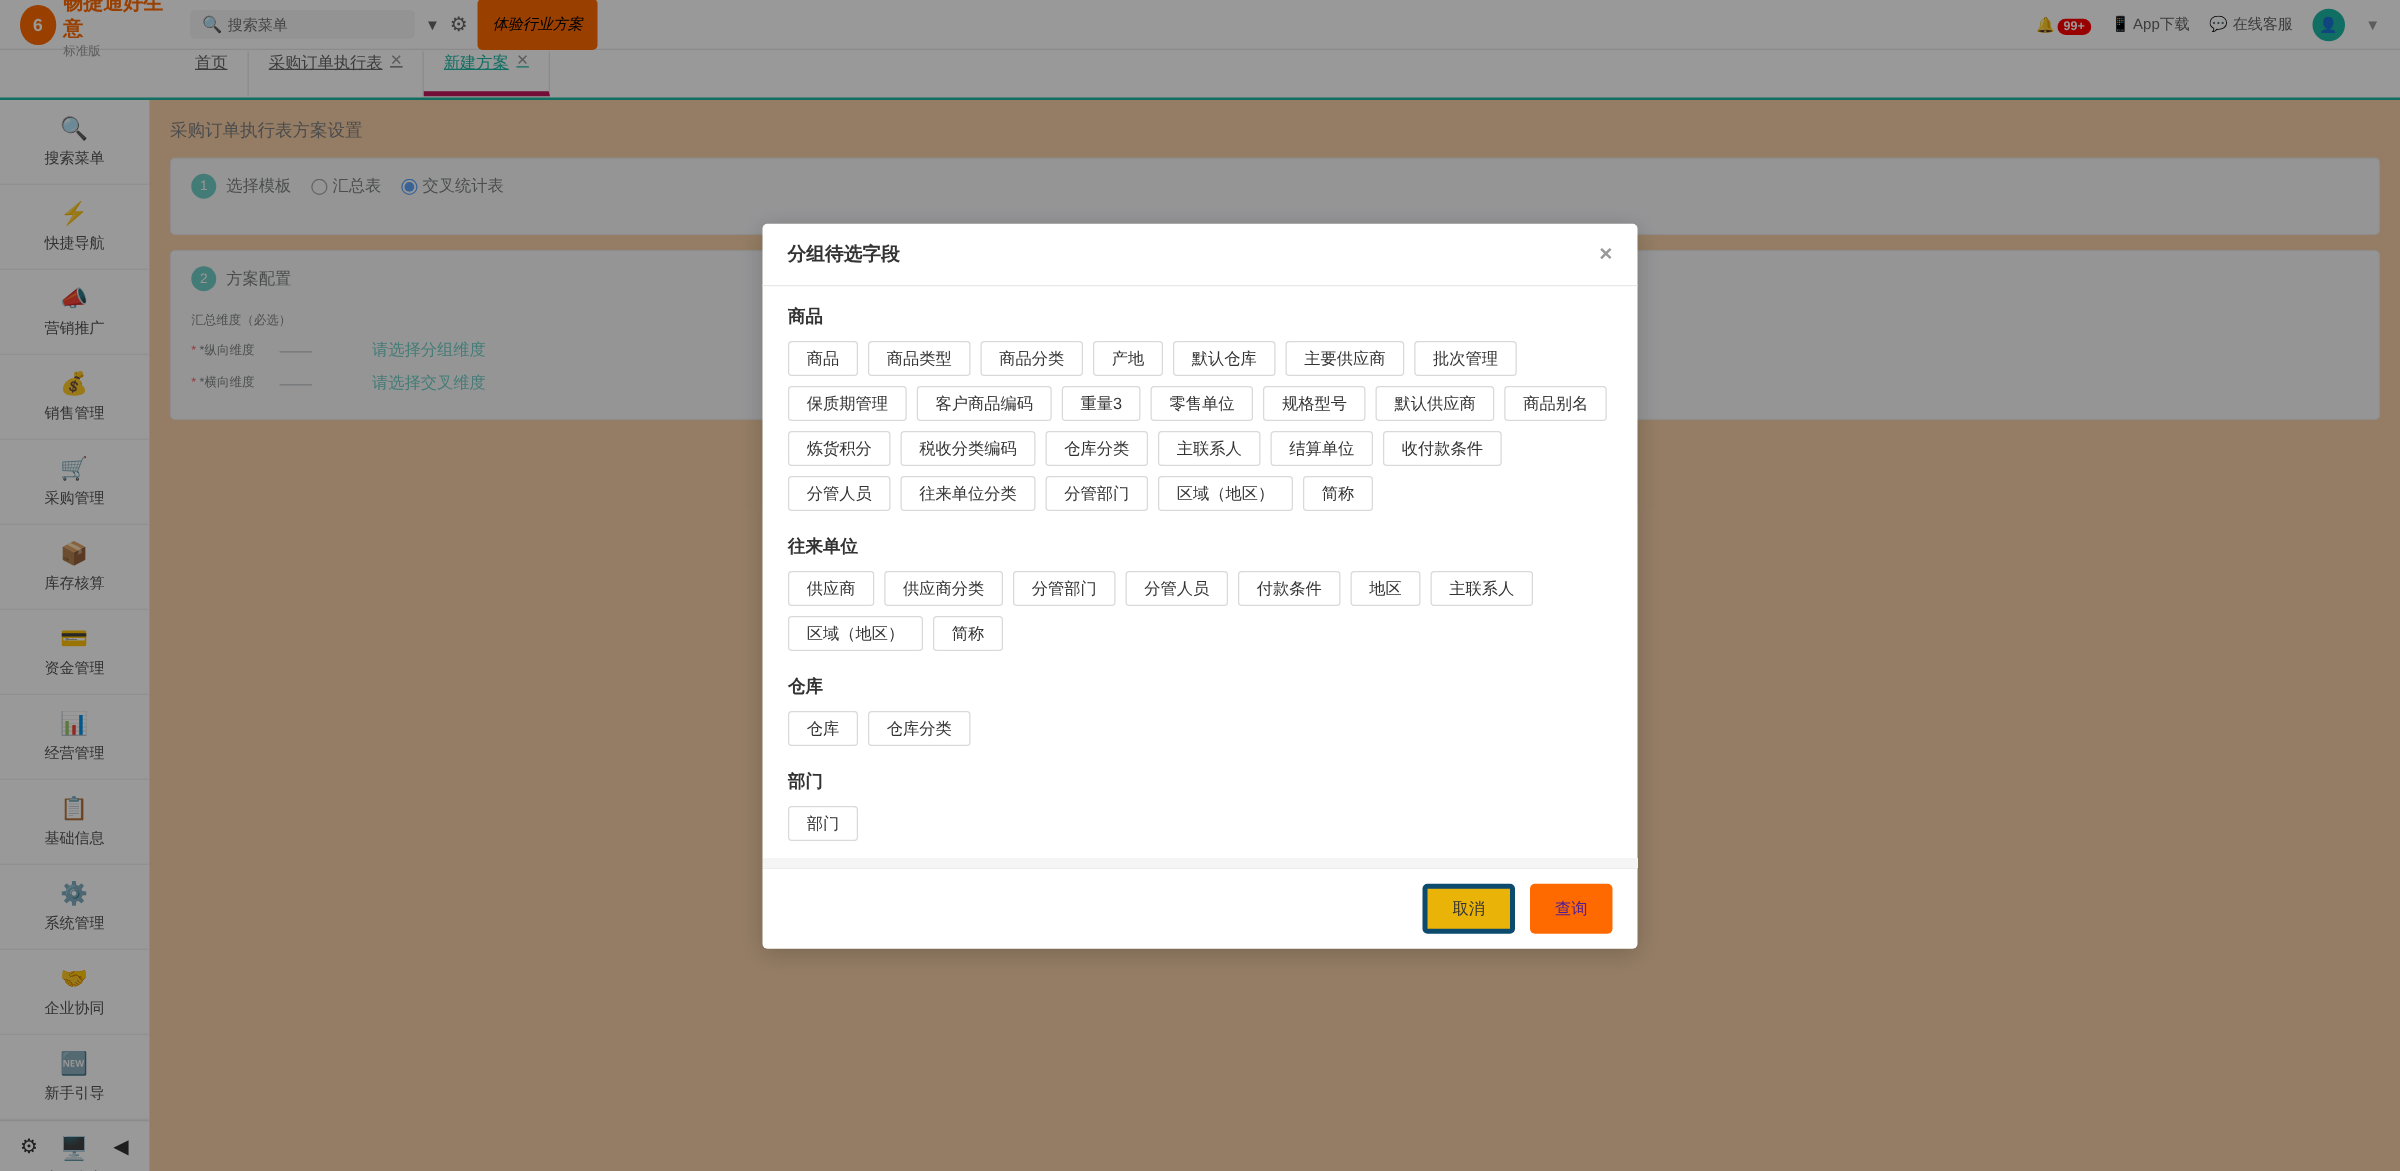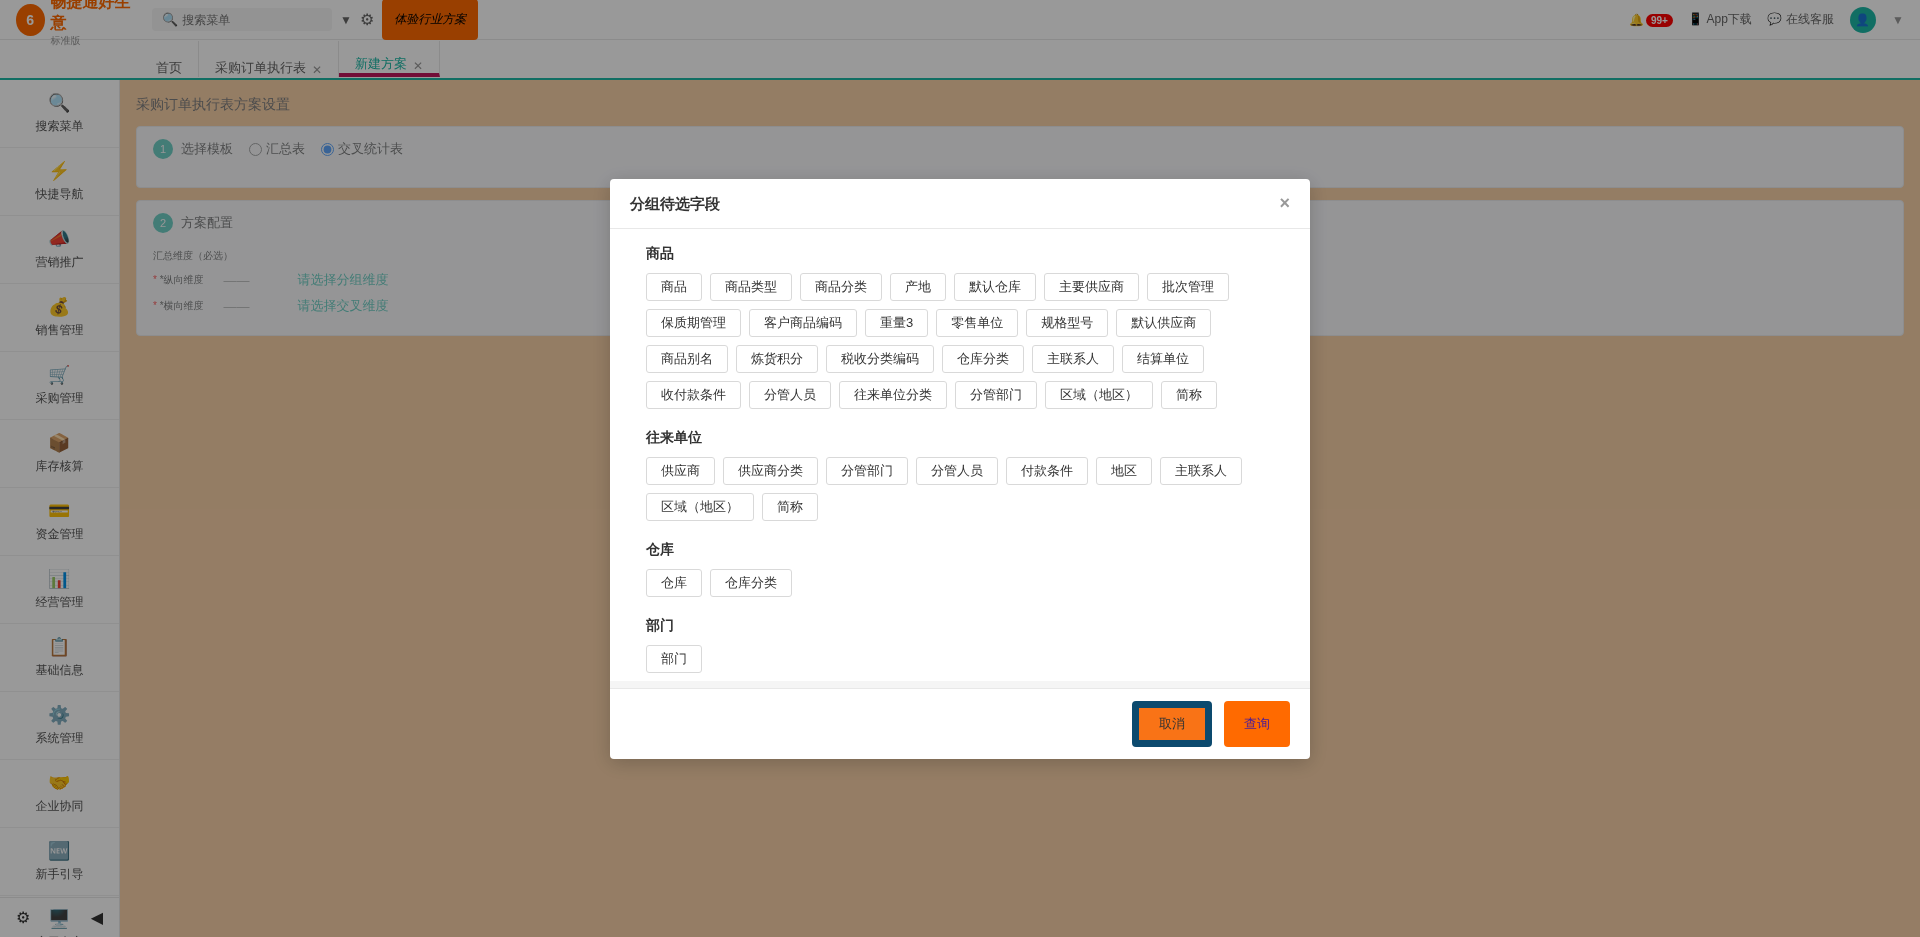--- a/index.html
+++ b/index.html
@@ -59,27 +59,28 @@
       align-items: center;
       padding: 0 0 0 140px;
       border-bottom: 2px solid #1db8a6;
       position: fixed;
       top: 40px; left: 0; right: 0;
       z-index: 99;
       gap: 0;
     }
     .tab-item {
       height: 36px;
-      display: flex; align-items: flex-end;
+      display: flex; align-items: flex-start;
       padding: 0 16px;
       font-size: 13px;
       cursor: pointer;
       border-right: 1px solid #e8e8e8;
       white-space: nowrap;
       color: #666;
+      text-decoration: underline;
     }
     .tab-item.active { color: #1db8a6; border-bottom: 4px solid #be185d; }
     .tab-close { margin-left: 6px; color: #999; font-size: 12px; }
 
     
     .sidebar {
       width: 120px;
       position: fixed;
       top: 80px; left: 0; bottom: 0;
       background: #fff;
@@ -133,31 +134,30 @@
     }
     .modal {
       background: white;
       border-radius: 4px;
       width: 700px;
       max-height: 580px;
       display: flex; flex-direction: column;
       box-shadow: 0 4px 20px rgba(0,0,0,0.2);
     }
     .modal-header {
-      display: flex; align-items: flex-end; justify-content: space-between;
+      display: flex; align-items: center; justify-content: space-between;
       padding: 14px 20px;
       border-bottom: 1px solid #e8e8e8;
       font-size: 15px; font-weight: bold;
     }
     .modal-close { cursor: pointer; font-size: 18px; color: #999; }
     .modal-body {
       flex: 1;
       overflow-y: auto;
       padding: 16px 20px;
-      margin-left: 16px;
     }
     .modal-footer {
       padding: 12px 20px;
       display: flex; justify-content: flex-end; gap: 12px;
       border-top: 1px solid #e8e8e8;
     }
 
     
     .field-group { margin-bottom: 20px; }
     .field-group-title {
@@ -182,22 +182,22 @@
     
     .modal-hscroll {
       height: 8px;
       overflow-x: auto;
       background: #f5f5f5;
     }
     .modal-hscroll-inner { width: 200%; height: 1px; }
 
     
     .btn-cancel {
-      padding: 7px 20px; border: 7px solid #0c4a6e; border-radius: 4px;
-      background: #f97316; cursor: pointer; font-size: 13px; color: #333;
+      padding: 7px 20px; border: 4px solid #0c4a6e; border-radius: 4px;
+      background: #eab308; cursor: pointer; font-size: 13px; color: #333;
     }
     .btn-confirm {
       padding: 7px 20px; border: none; border-radius: 4px;
       background: #ff6a00; color: #4c1d95; cursor: pointer; font-size: 13px;
     }
 
     
     .bg-page {
       opacity: 0.6;
     }

